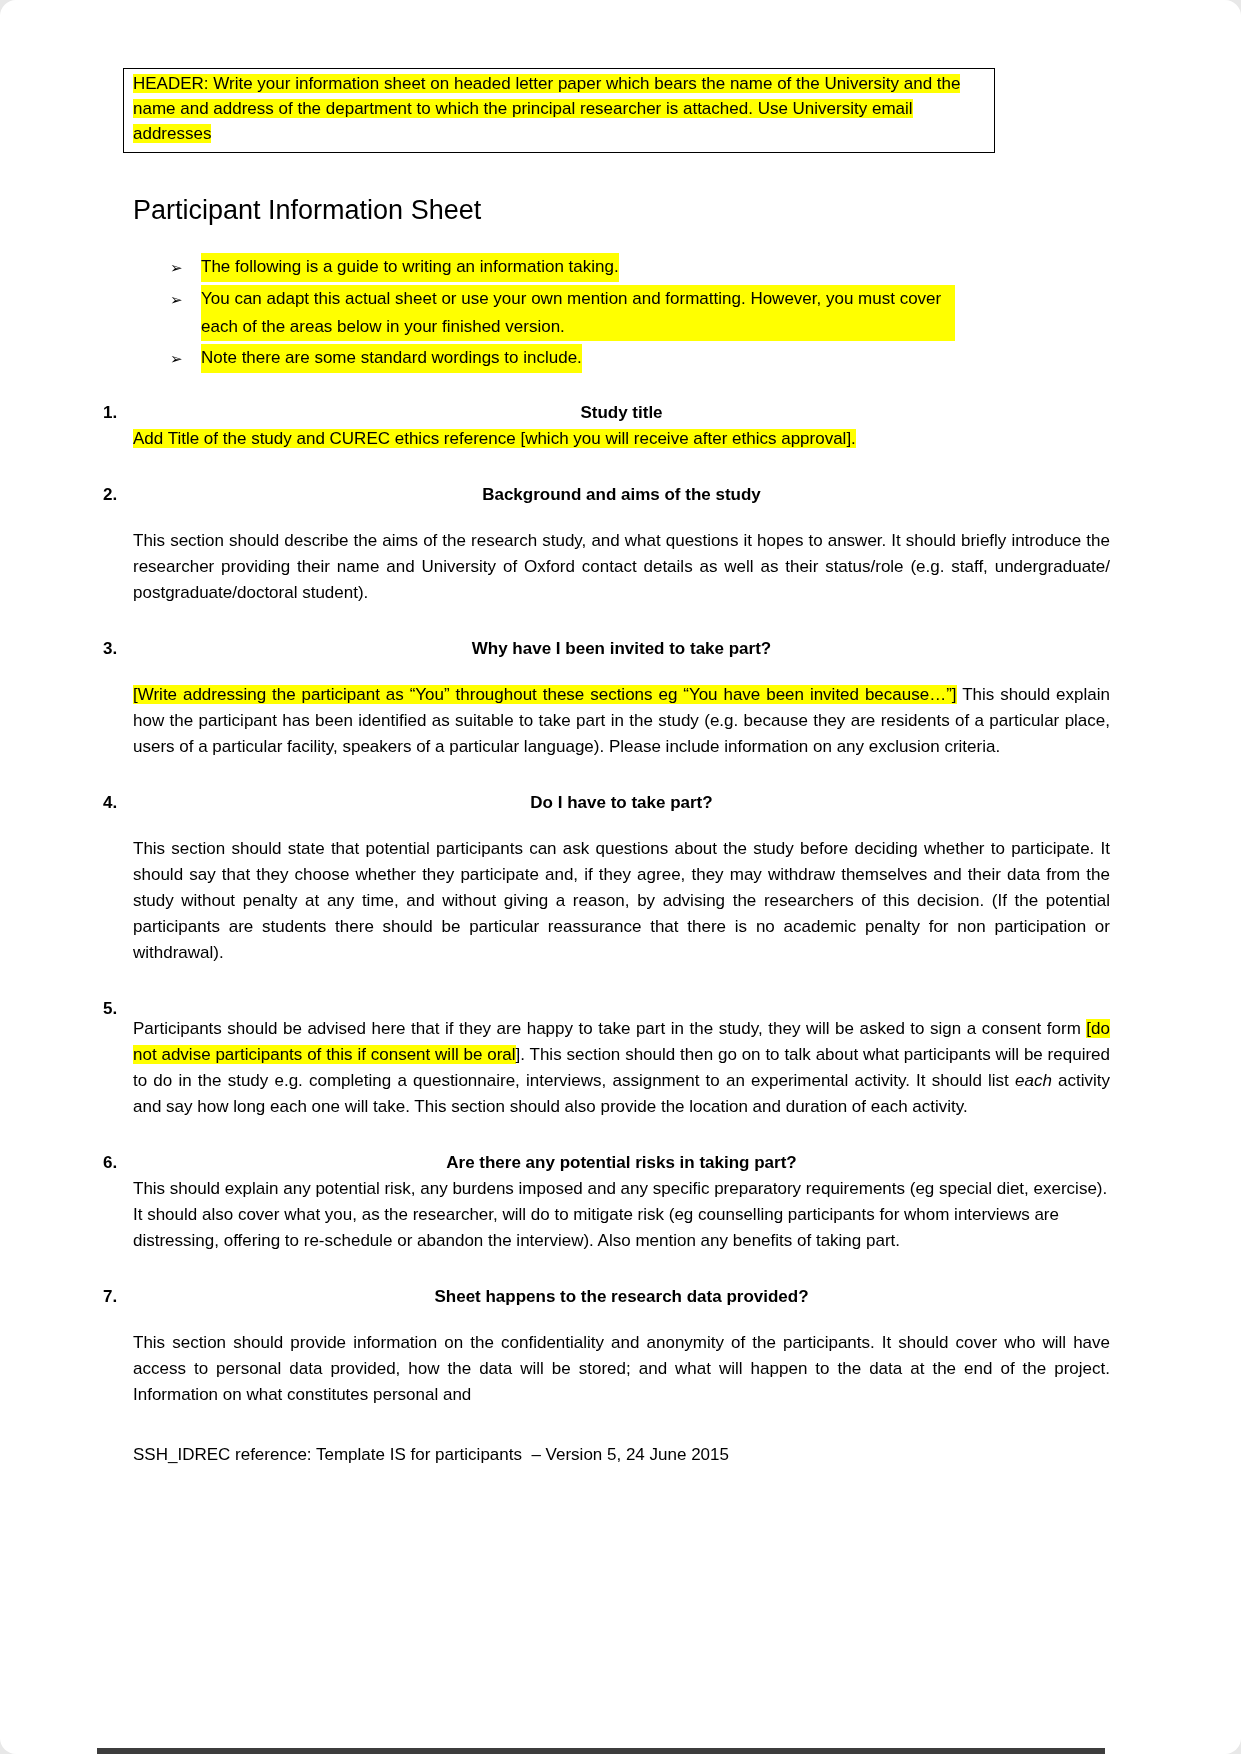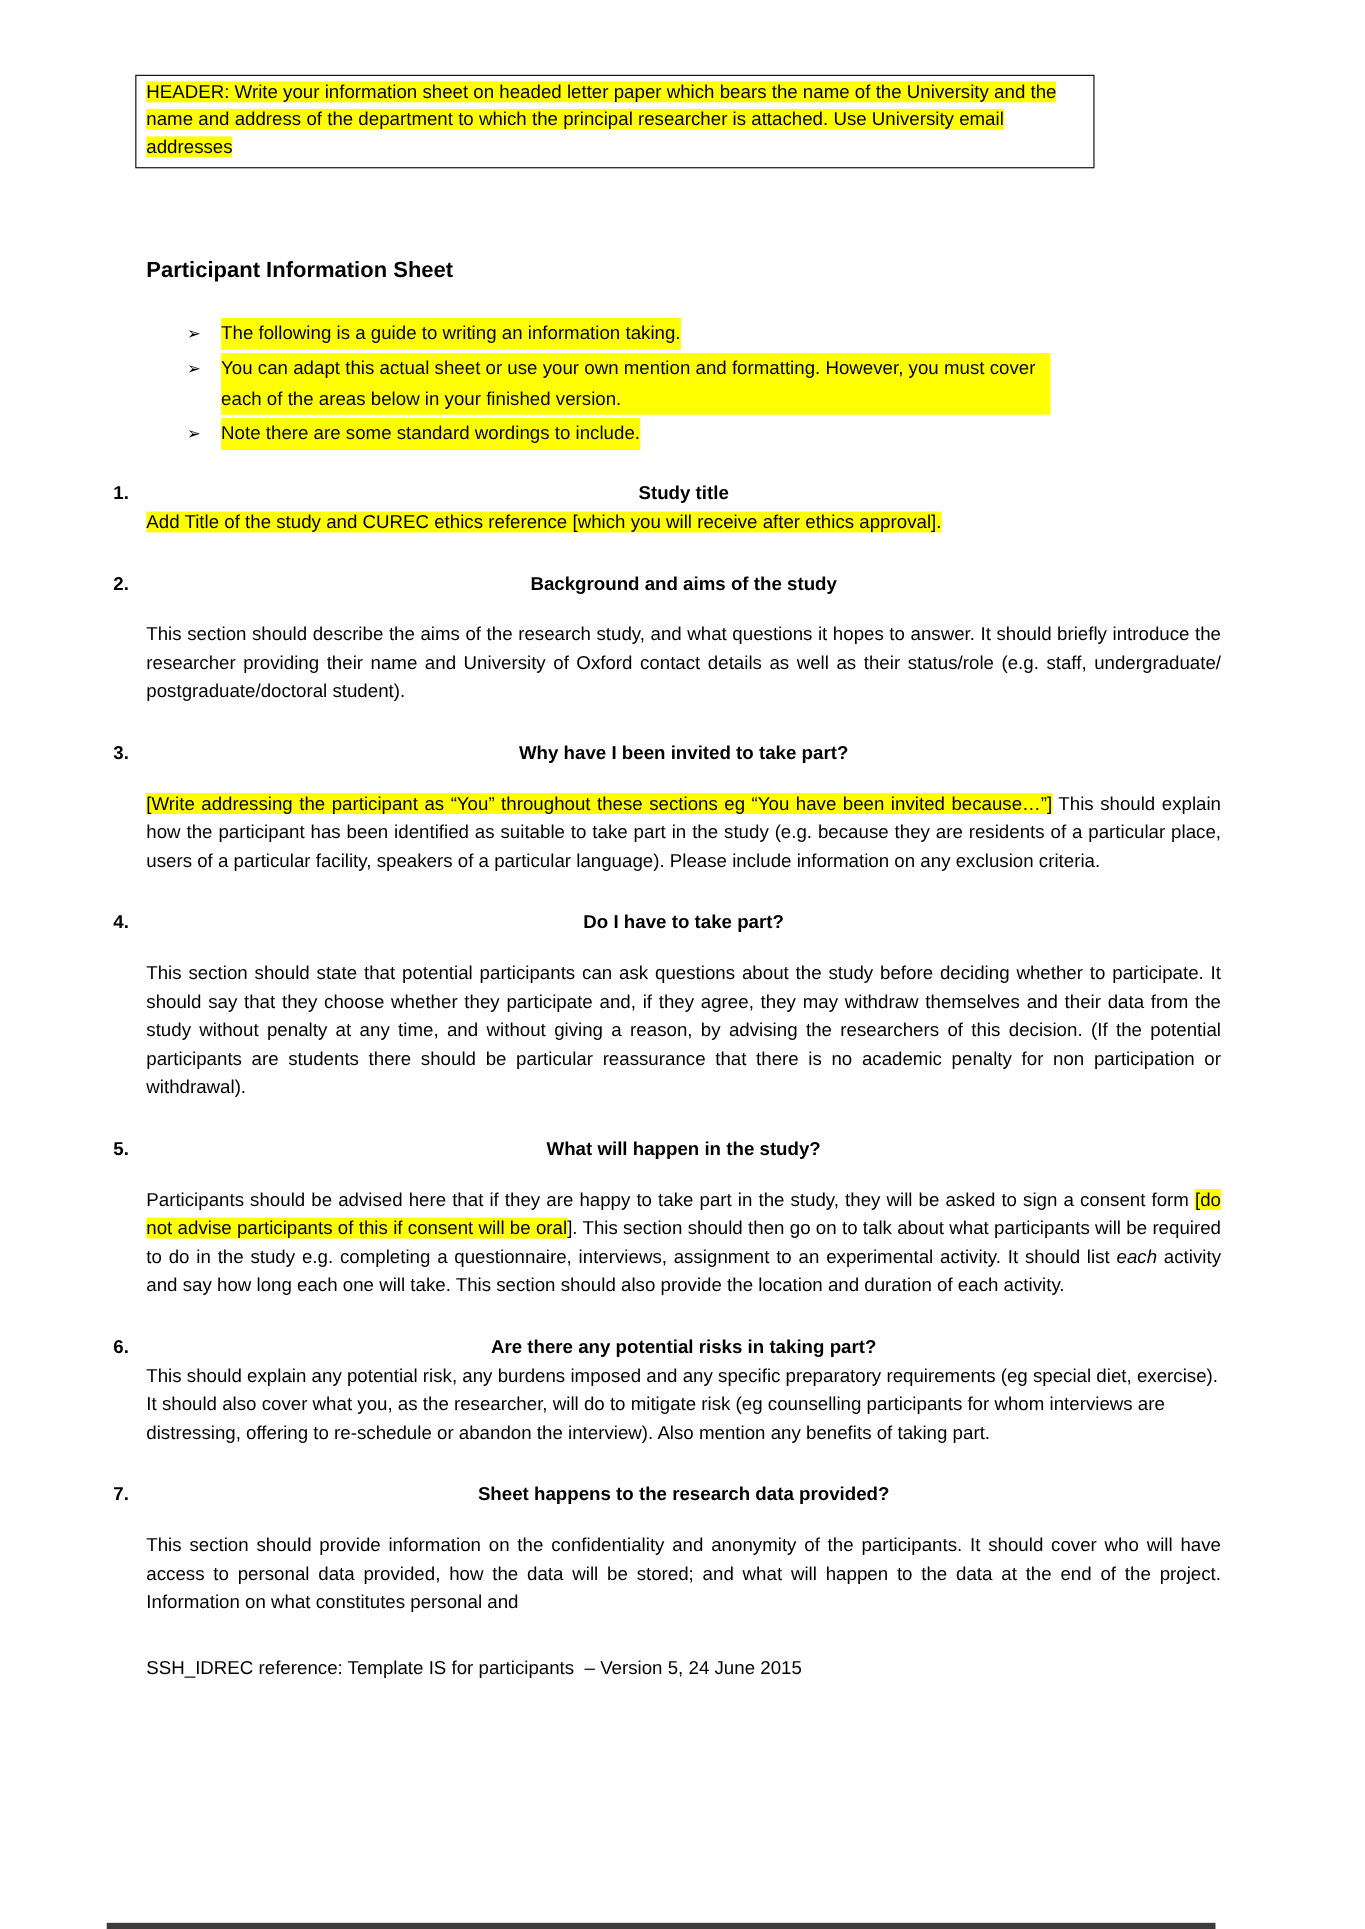--- a/index.html
+++ b/index.html
@@ -2,33 +2,33 @@
 <html><head>
 <meta charset="utf-8">
 <style>
   * { margin:0; padding:0; box-sizing:border-box; }
   html,body { background:#e8e8e8; }
   .page {
     width:1241px; height:1754px; margin:0 auto; position:relative;
     background:#ffffff; color:#000;
     font-family:"Liberation Sans","DejaVu Sans",sans-serif;
     font-size:17px; line-height:26px;
-    padding:68px 131px 0 103px; overflow:hidden;
+    padding:68px 131px 0 103px; overflow:hidden;border-radius:16px;
   }
   .hl { background:var(--hl,#ffff00); }
   .it { font-style:italic; }
 
   .header-box {
     border:1px solid #000; width:872px; margin-left:20px;
     padding:2px 9px 6px 9px; line-height:25px;
   }
 
   .doc-title {
-    font-size:20px; line-height:34px; font-weight:bold;
-    margin:76px 0 26px 30px;
+    font-size:27px; line-height:34px; font-weight:normal;
+    margin:40px 0 26px 30px;
   }
 
   .intro { margin-left:67px; margin-right:155px; }
   .bullet-row { display:flex; line-height:28px; margin-bottom:3px; }
   .bullet-arrow { flex:none; width:31px; font-size:15px; padding-top:1px; }
   .bullet-text { }
 
   .sections { margin-top:27px; }
   .section { display:flex; margin-bottom:30px; }
   .sec-num { flex:none; width:30px; font-weight:bold; }
@@ -94,21 +94,20 @@
       <div class="section">
         <span class="sec-num">4.</span>
         <div class="sec-content">
           <div class="sec-title">Do I have to take part?</div>
           <div class="sec-body just"><span>This section should state that potential participants can ask questions about the study before deciding whether to participate. It should say that they choose whether they participate and, if they agree, they may withdraw themselves and their data from the study without penalty at any time, and without giving a reason, by advising the researchers of this decision. (If the potential participants are students there should be particular reassurance that there is no academic penalty for non participation or withdrawal).</span></div>
         </div>
       </div>
       <div class="section">
         <span class="sec-num">5.</span>
         <div class="sec-content">
-          <div class="sec-title">What will happen in the study?</div>
           <div class="sec-body just"><span>Participants should be advised here that if they are happy to take part in the study, they will be asked to sign a consent form </span><span class="hl">[do not advise participants of this if consent will be oral</span><span>]. This section should then go on to talk about what participants will be required to do in the study e.g. completing a questionnaire, interviews, assignment to an experimental activity. It should list </span><span class="it">each</span><span> activity and say how long each one will take. This section should also provide the location and duration of each activity.</span></div>
         </div>
       </div>
       <div class="section">
         <span class="sec-num">6.</span>
         <div class="sec-content">
           <div class="sec-title">Are there any potential risks in taking part?</div>
           <div class="sec-body"><span>This should explain any potential risk, any burdens imposed and any specific preparatory requirements (eg special diet, exercise). It should also cover what you, as the researcher, will do to mitigate risk (eg counselling participants for whom interviews are distressing, offering to re-schedule or abandon the interview). Also mention any benefits of taking part.</span></div>
         </div>
       </div>

